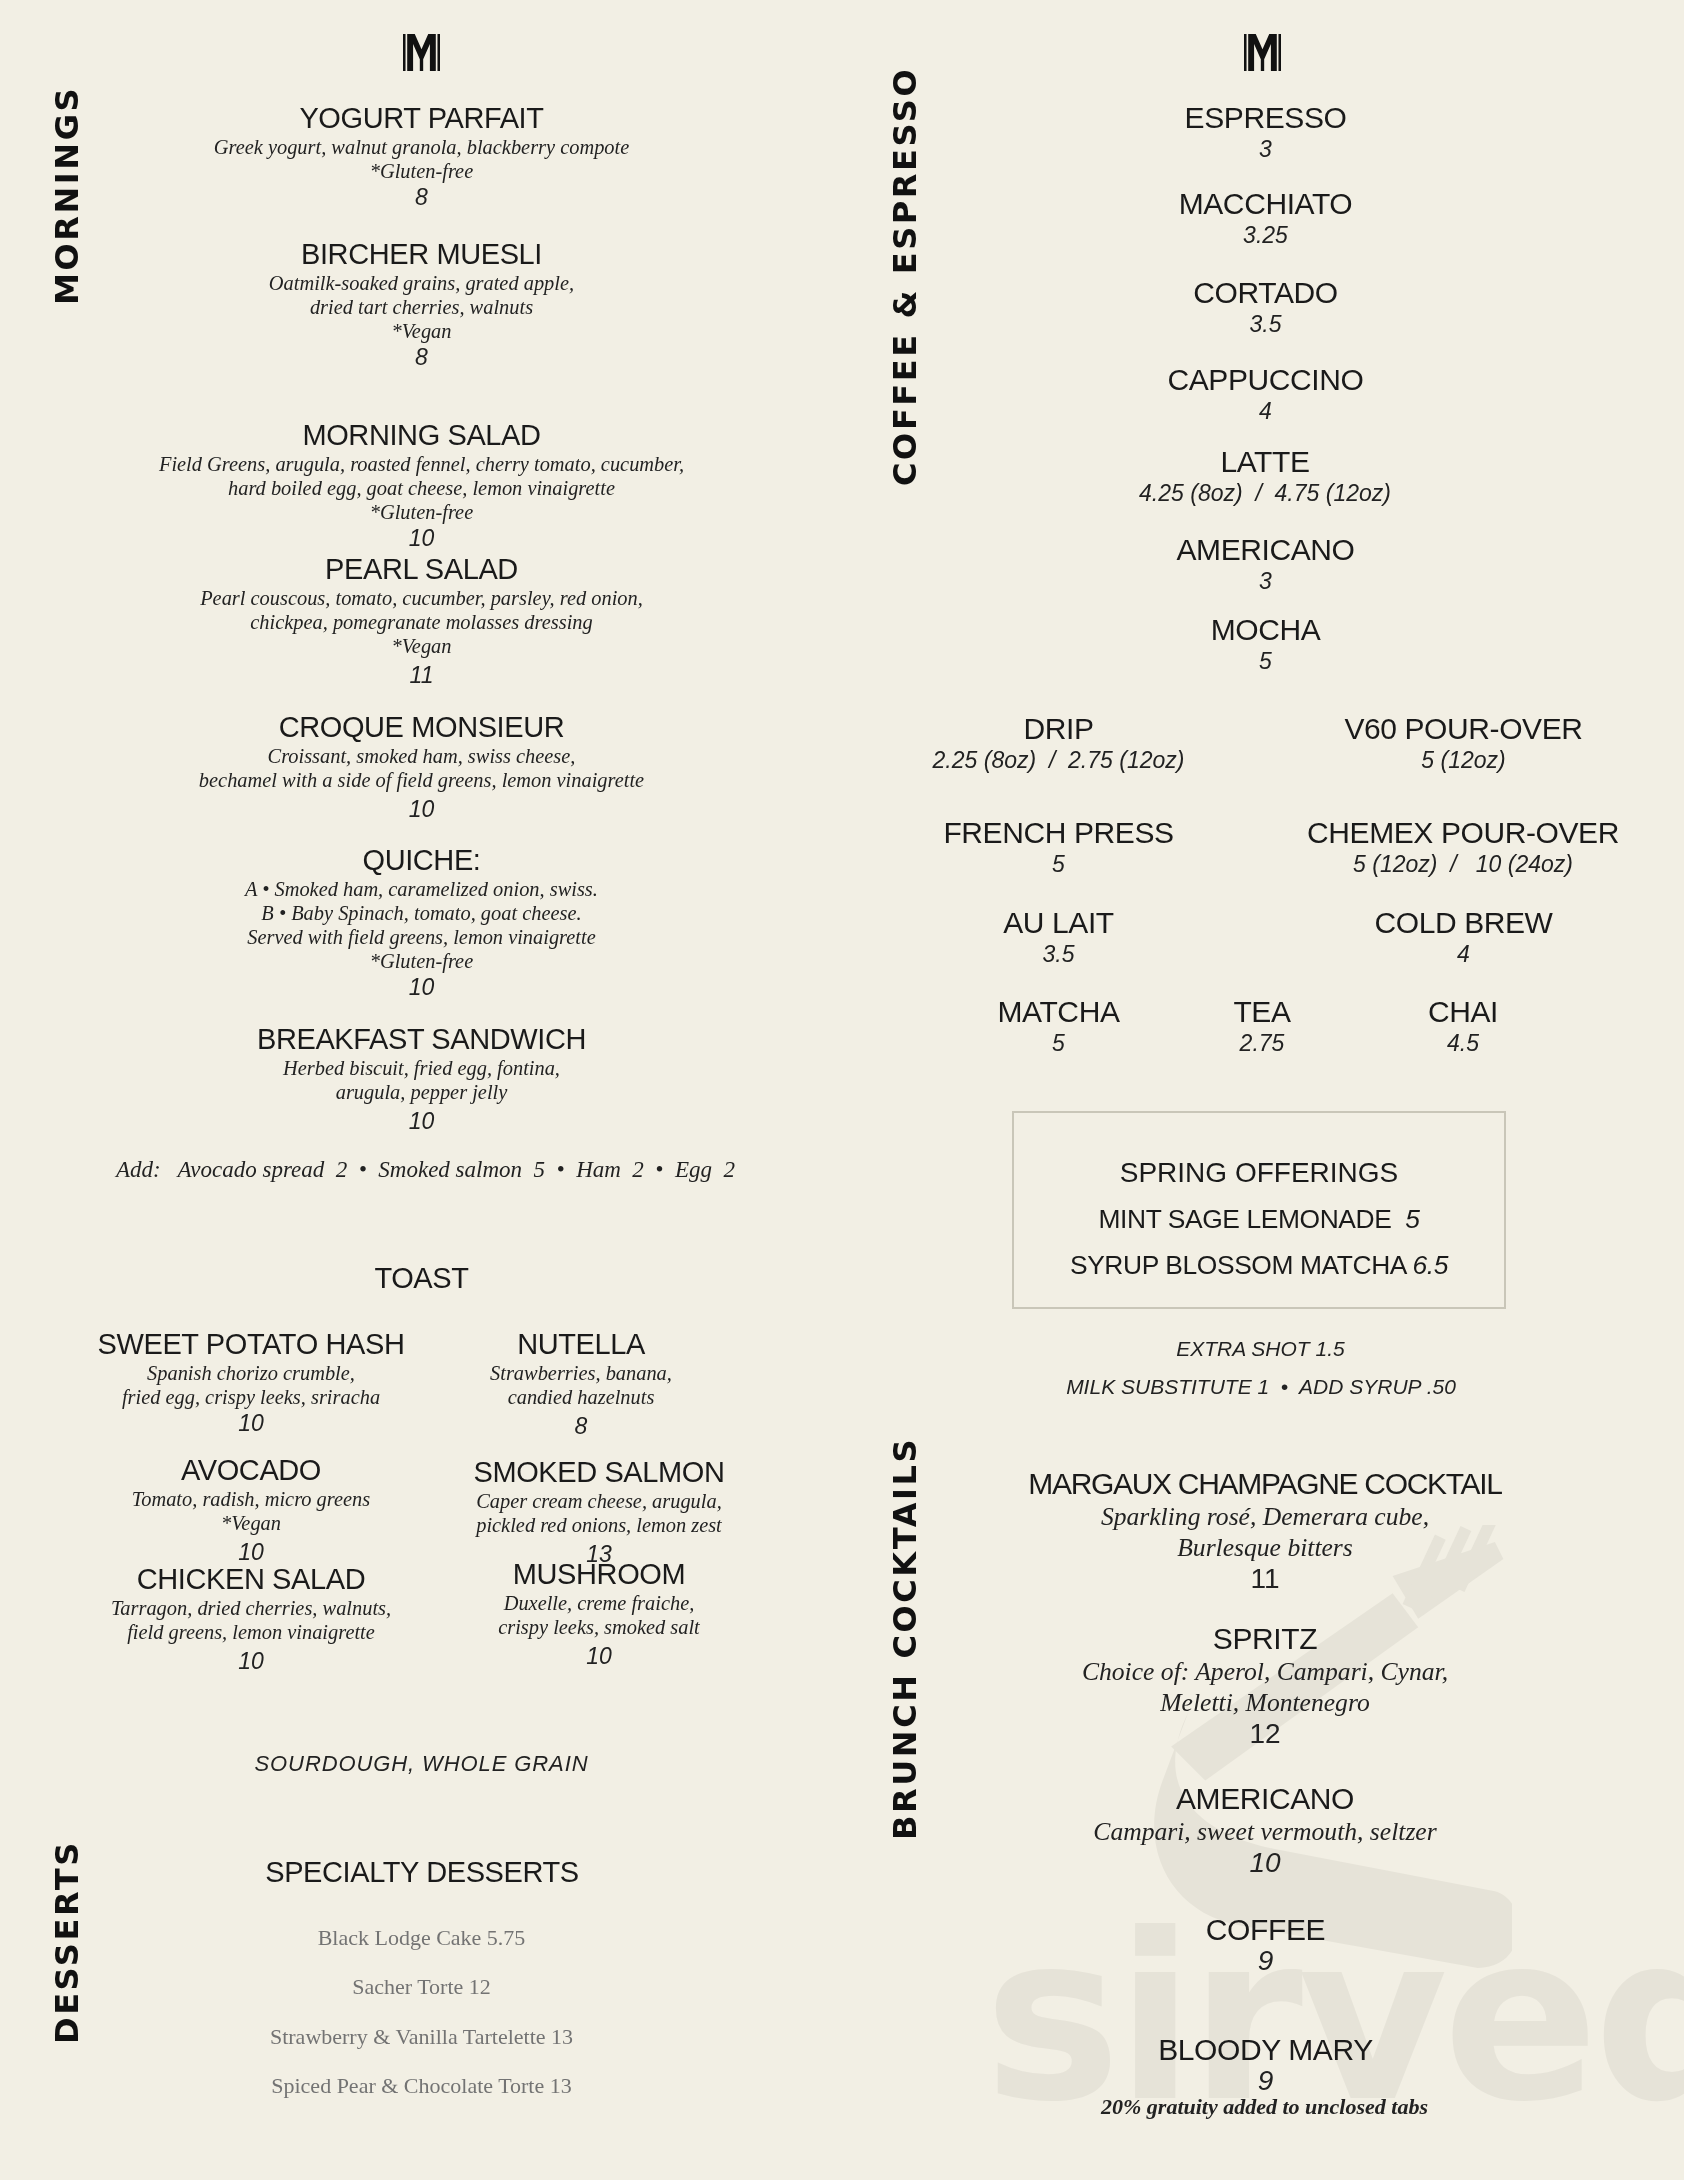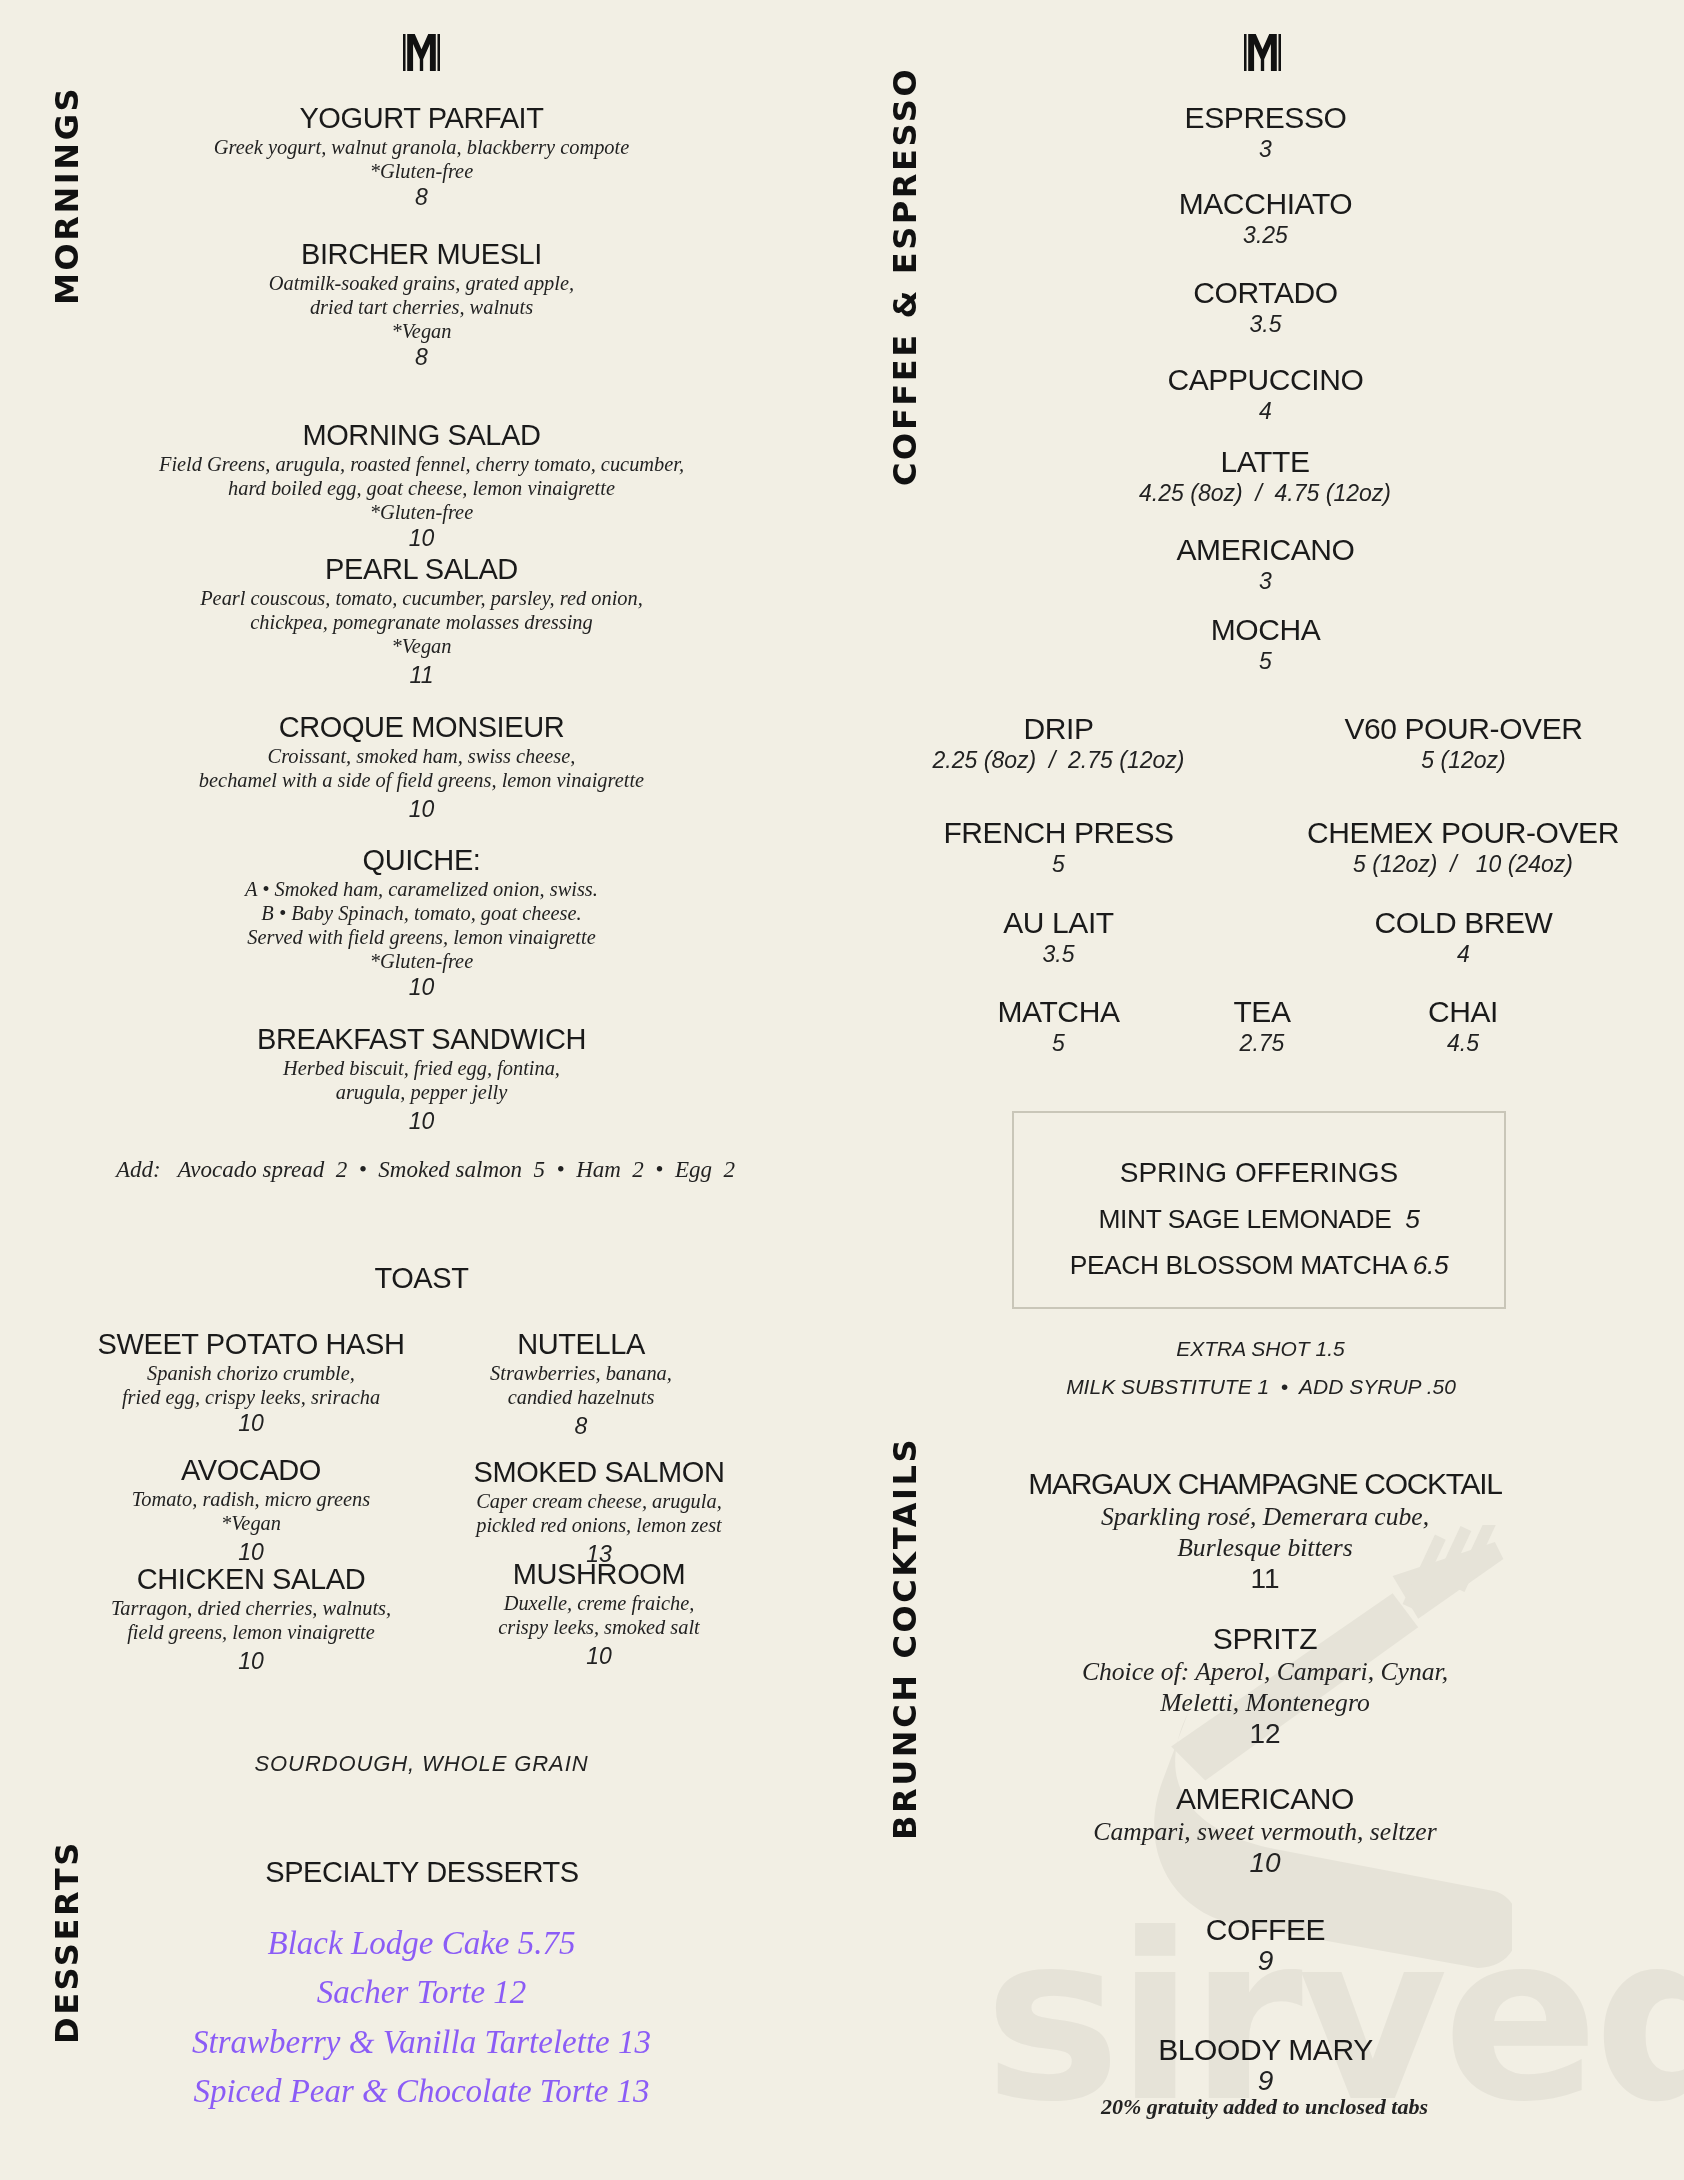--- a/index.html
+++ b/index.html
@@ -58,22 +58,22 @@
     text-align: center;
   }
   .spring-title { font-size: 28px; margin-top: 43px; letter-spacing: 0; }
   .spring-line { font-size: 26.4px; margin-top: 12px; }
   .spring-line .p { font-style: italic; }
   .extras {
     font-family: "Liberation Sans", sans-serif; font-style: italic;
     font-size: 21px; color: #222;
   }
   .dessert {
-    font-family: "Liberation Serif", serif; font-style: italic;
-    font-size: 33px; color: #8b5cf6;
+    font-family: "Liberation Serif", serif; 
+    font-size: 22px; color: #737373;
   }
   .watermark {
     position: absolute; left: 984px; top: 1904px;
     font-family: "DejaVu Sans", sans-serif; font-weight: bold;
     font-size: 230px; color: #e6e3d8; letter-spacing: -5.1px;
     line-height: 1;
     z-index: 0;
   }
   .wm-icon { position: absolute; left: 1137px; top: 1525px; z-index: 0; }
   .content { position: relative; z-index: 1; }
@@ -283,21 +283,21 @@
   <div class="price">4.5</div>
 </div>
 
 <div class="spring-box">
   <div class="name spring-title">SPRING OFFERINGS</div>
   <div class="name spring-line">
     <span>MINT SAGE LEMONADE</span>&nbsp;
     <span class="p">5</span>
   </div>
   <div class="name spring-line">
-    <span>PEACH BLOSSOM MATCHA</span>
+    <span>SYRUP BLOSSOM MATCHA</span>
     <span class="p">6.5</span>
   </div>
 </div>
 
 <div class="abs center extras" style="left:1005px; width:511px; top:1337px;">EXTRA SHOT 1.5</div>
 <div class="abs center extras" style="left:963px; width:596px; top:1375px; white-space:pre;">MILK SUBSTITUTE 1  •  ADD SYRUP .50</div>
 
 <div class="item" style="left:967px; width:596px; top:1467px;">
   <div class="name coffee-name" style="letter-spacing:-1.3px;">MARGAUX CHAMPAGNE COCKTAIL</div>
   <div class="desc" style="font-size:25.6px; line-height:31px;">Sparkling rosé, Demerara cube,</div>

